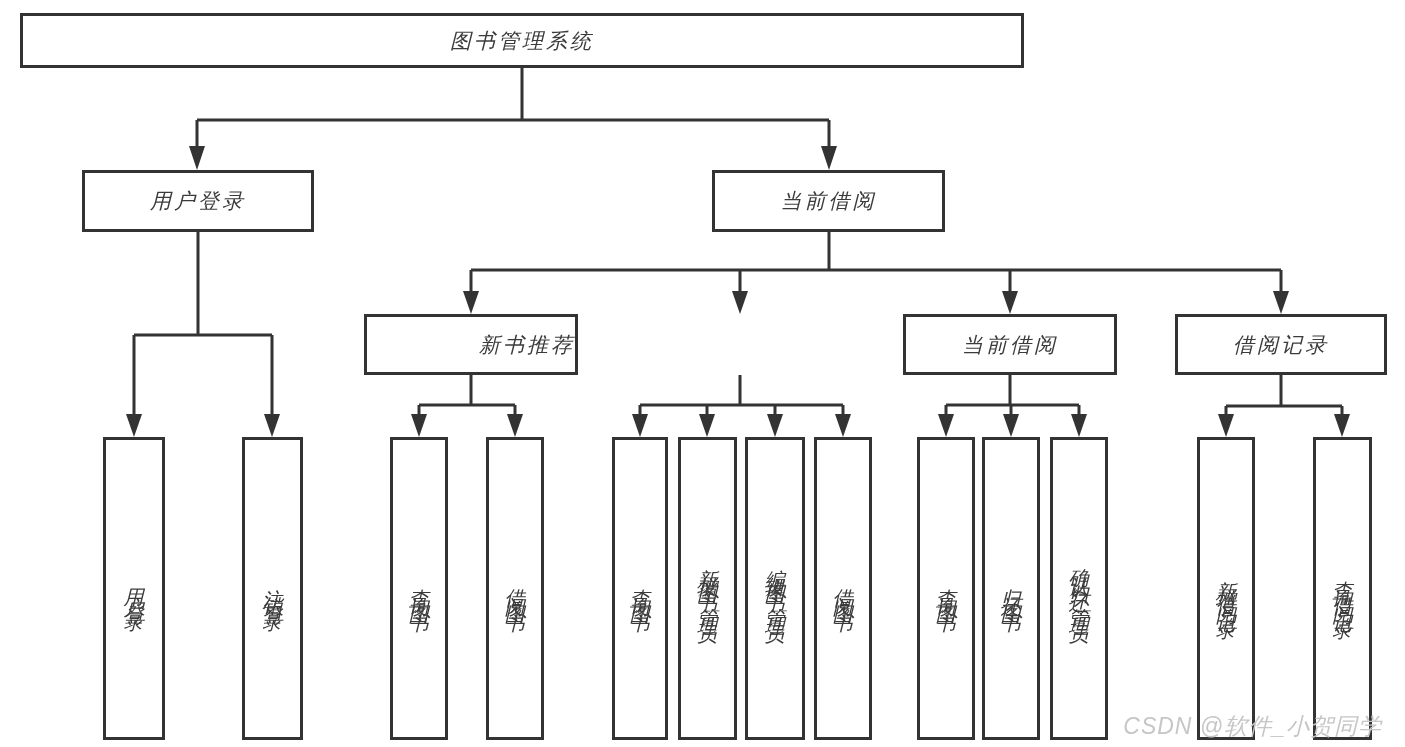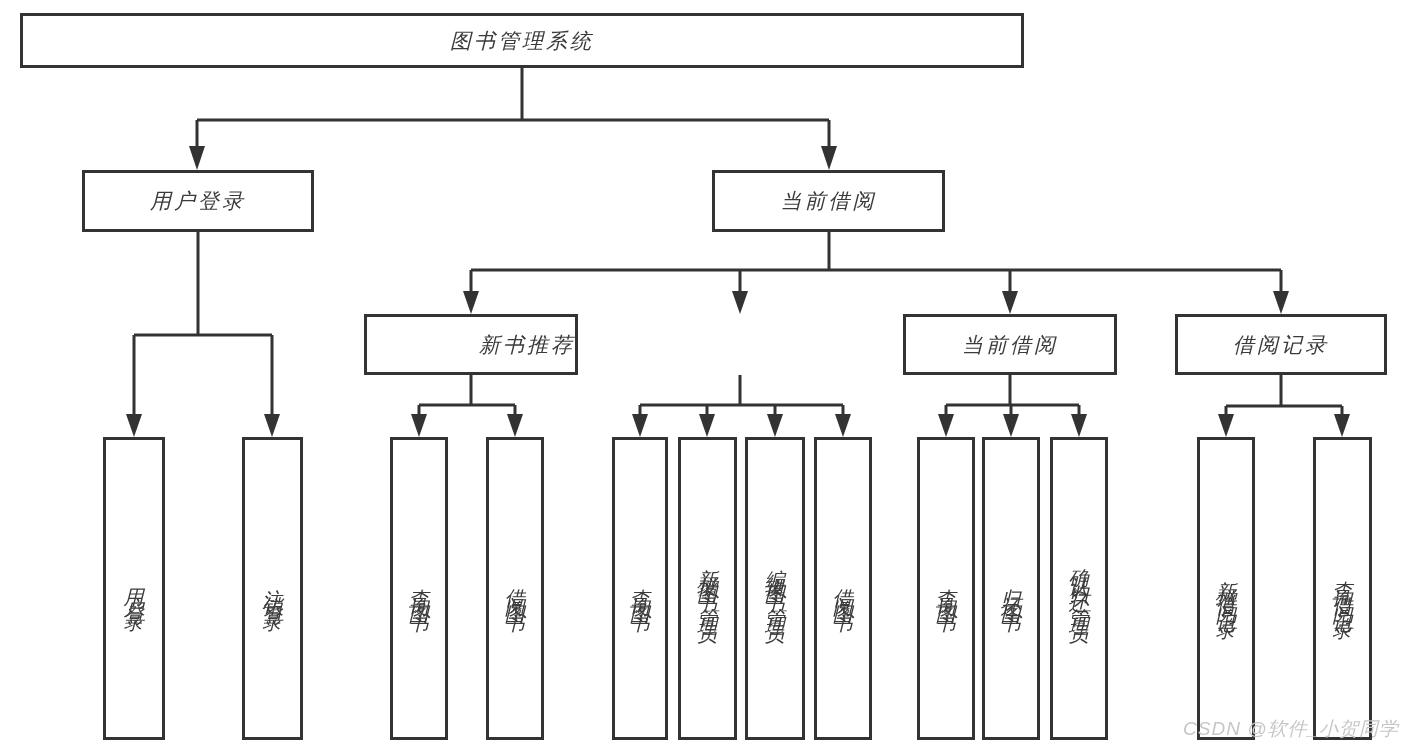--- a/index.html
+++ b/index.html
@@ -64,23 +64,23 @@
     writing-mode: vertical-rl;
     text-orientation: mixed;
     font-size: 20px;
     letter-spacing: 8px;
     color: var(--text);
     line-height: 1;
     white-space: nowrap;
   }
   .watermark {
     position: absolute;
-    right: 6px;
+    right: 23px;
     bottom: 5px;
-    font-size: 19px;
+    font-size: 23px;
     letter-spacing: 1px;
     color: var(--watermark);
     z-index: 2;
     white-space: nowrap;
   }
 </style>
 </head>
 <body>
 
 <div class="canvas">

